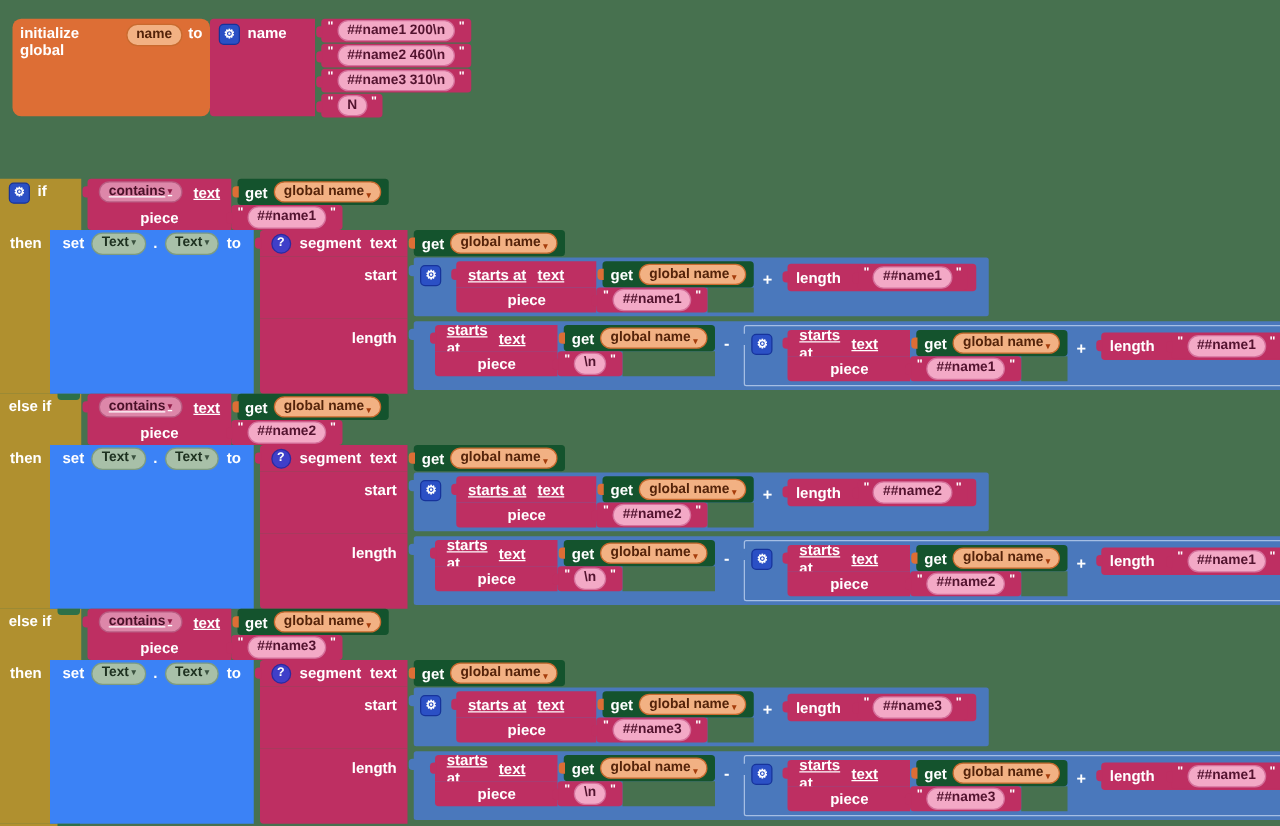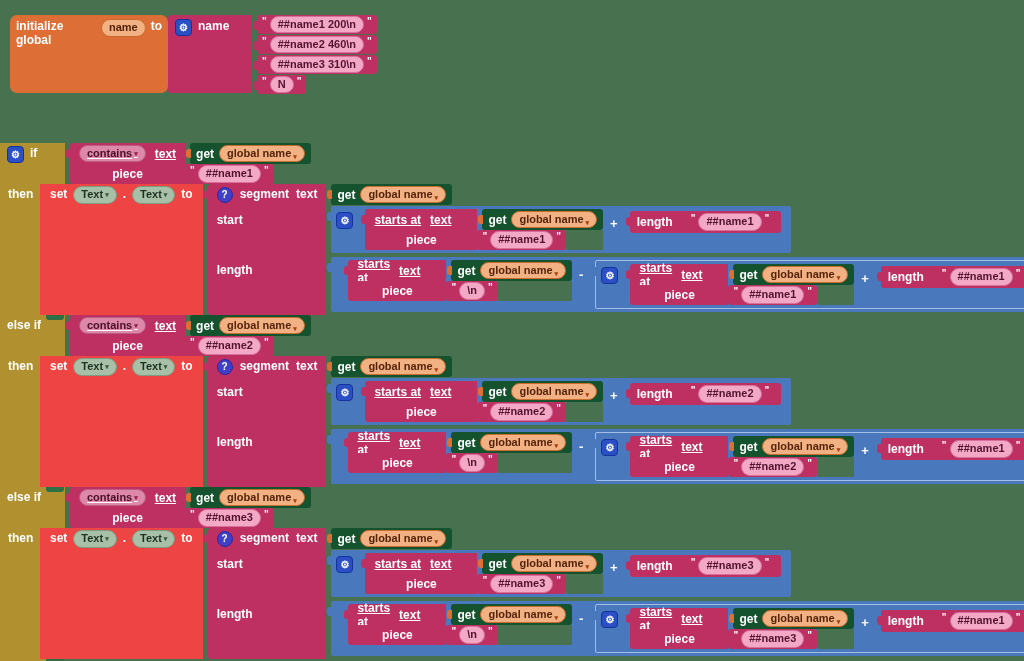--- a/index.html
+++ b/index.html
@@ -47,39 +47,39 @@
   .cg .lc.r2{justify-content:center;border-radius:0 0 0 3px;}
   .cg .lc.r1{border-radius:3px 0 0 0;text-decoration:underline;}
   .cg .rc{display:flex;align-items:center;}
   .cg .rc .str{margin-left:0;}
   .fill{flex:1 1 auto;min-width:12px;height:20px;background:#47714F;}
 
   
   .seg{--c:#BE2F62;display:grid;grid-template-columns:auto auto;align-items:stretch;}
   .seg .sl{background:#BE2F62;display:flex;gap:7px;padding:0 9px;align-items:flex-start;}
   .seg .sl.first{padding-top:3px;border-radius:3px 0 0 0;}
-  .seg .sl.mid,.seg .sl.last{padding-top:8px;}
+  .seg .sl.mid,.seg .sl.last{justify-content:flex-end;padding-top:8px;}
   .seg .sl.last{border-radius:0 0 0 3px;}
   .seg .sr{display:flex;align-items:flex-start;}
 
   
   .bexpr{--c:#4A78BC;display:flex;align-items:flex-start;gap:7px;background:#4A78BC;
          padding:3px 10px 3px 5px;border-radius:2px;}
   .bexpr.inner{border:1px solid #A5BEE4;margin-top:0;}
   .bexpr .gear{margin-top:3px;}
   .bexpr .lenblk{margin-top:2px;}
 
   
   .yhead{background:#B0902F;width:65px;flex:0 0 65px;display:flex;gap:6px;
          padding:3px 0 0 7px;box-sizing:border-box;align-items:flex-start;}
   .yspine{background:#B0902F;width:40px;flex:0 0 40px;padding:3px 0 0 8px;box-sizing:border-box;}
   .ybar{background:#B0902F;width:62px;height:10px;border-radius:0 0 4px 4px;}
 
   
-  .gcore{background:#ef4444;display:flex;align-items:flex-start;gap:6px;
+  .gcore{background:#3b82f6;display:flex;align-items:flex-start;gap:6px;
          padding:3px 10px 0 10px;}
   .gcore .fld{margin-top:-1px;}
   .thenr{position:relative;}
   .gnotch{position:absolute;left:46px;bottom:-5px;width:18px;height:5px;background:#2D7048;
           border-radius:0 0 3px 3px;z-index:2;}
 
   
   .init{--c:#DD6E35;background:#DD6E35;width:158px;height:78px;border-radius:7px;box-sizing:border-box;
         display:flex;align-items:flex-start;gap:5px;padding:4px 6px;}
   .join{--c:#BE2F62;background:#BE2F62;width:84px;height:78px;box-sizing:border-box;border-radius:3px 0 0 3px;

